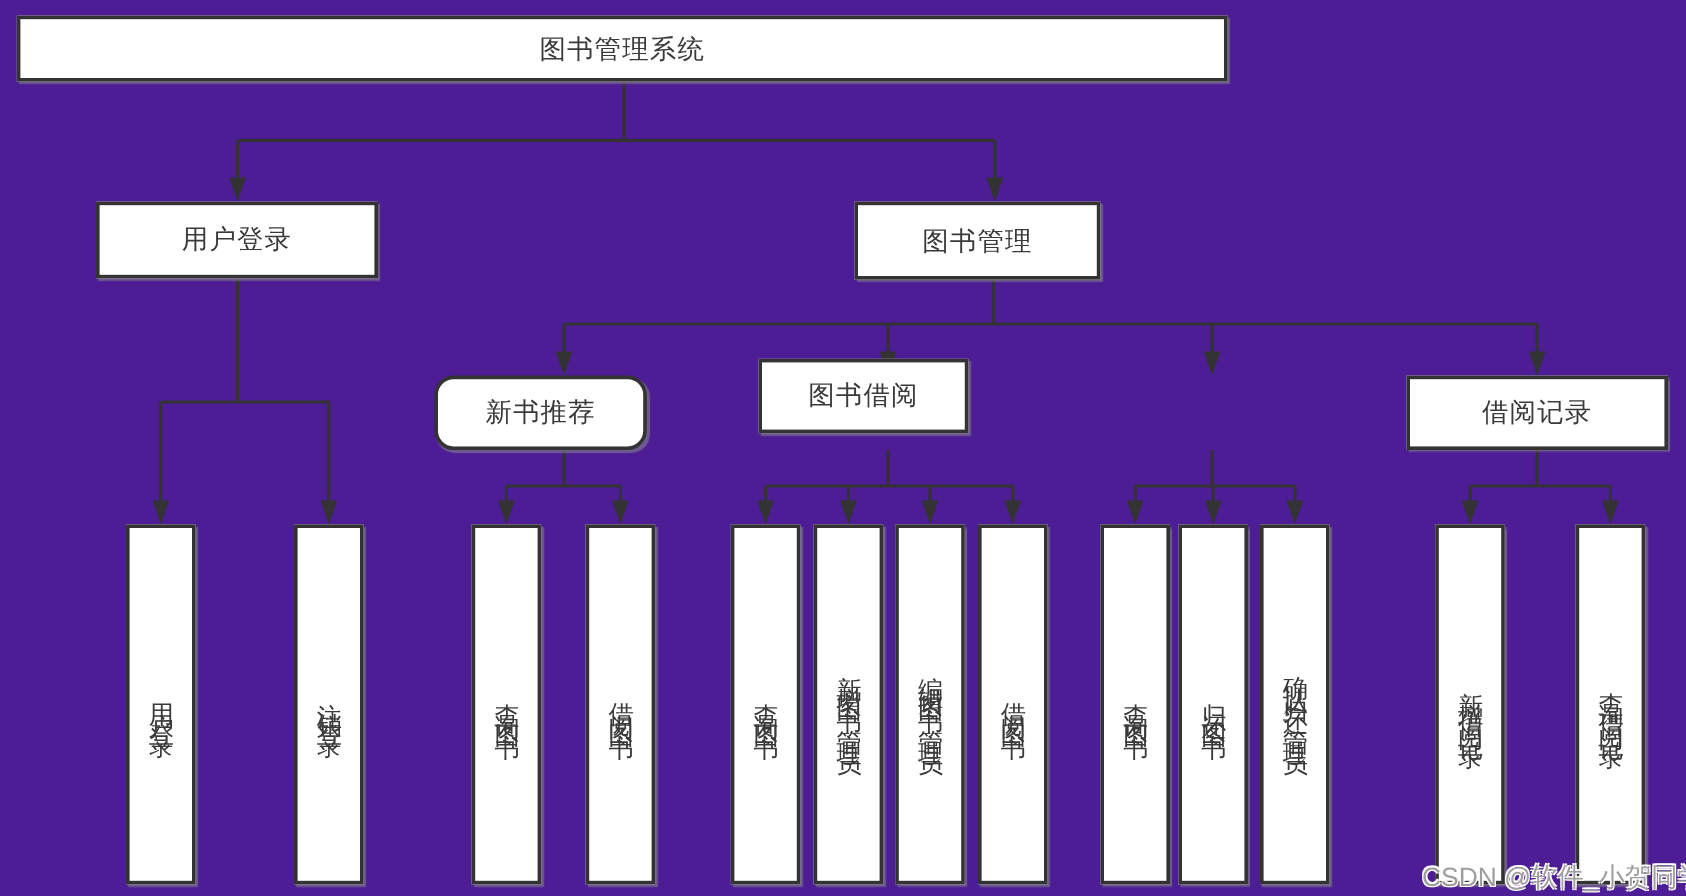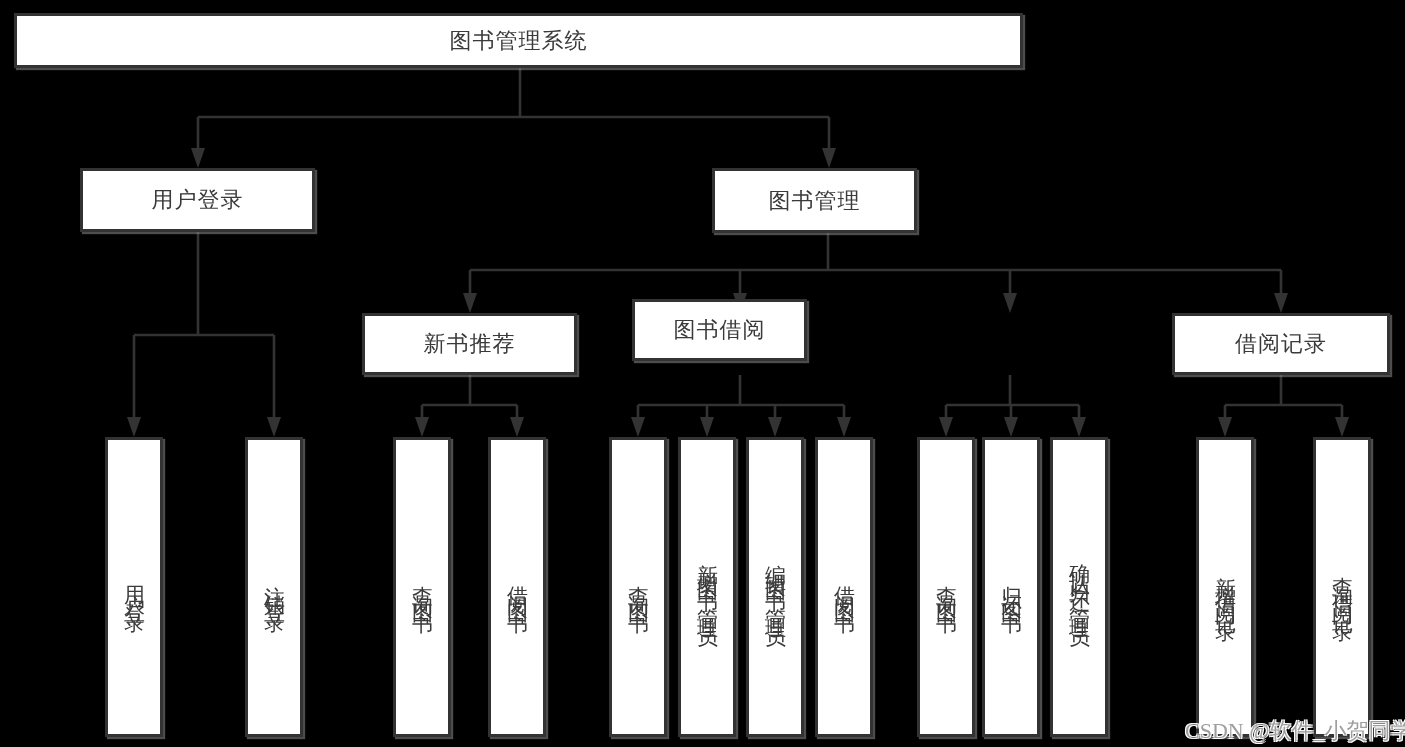--- a/index.html
+++ b/index.html
@@ -1,21 +1,21 @@
 <!DOCTYPE html>
 <html><head>
 <meta charset="utf-8">
 <style>
   html, body { margin: 0; padding: 0; background: #ffffff; }
   #stage {
     position: relative;
     width: 1405px;
     height: 747px;
-    background: #000000;
-    font-family: Liberation Serif, serif;
+    background: #4c1d95;
+    font-family: Liberation Sans, sans-serif;
     overflow: hidden;
   }
   #wires { position: absolute; left: 0; top: 0; width: 1405px; height: 747px; }
   .node {
     position: absolute;
     box-sizing: border-box;
     background: #ffffff;
     border: 3px solid #333333;
     box-shadow: 2px 2px 1px rgba(140,140,140,0.55);
     display: flex;
@@ -32,21 +32,21 @@
     letter-spacing: 9px;
     line-height: 1;
     color: #3a3a3a;
   }
   
   #root-node  { left: 14px;   top: 13px;  width: 1009px; height: 55px; }
   
   #branch-user-login      { left: 80px;  top: 168px; width: 235px; height: 64px; }
   #branch-book-management { left: 712px; top: 168px; width: 205px; height: 65px; }
   
-  #group-new-book-recommend { left: 362px;  top: 313px; width: 215px; height: 62px; }
+  #group-new-book-recommend { left: 362px;  top: 313px; width: 177px; height: 62px; border-radius: 16px; }
   #group-book-borrow        { left: 632px;  top: 299px; width: 175px; height: 62px; justify-content: center; }
   #group-current-borrow     { left: 902px;  top: 313px; width: 216px; height: 62px; }
   #group-borrow-record      { left: 1172px; top: 313px; width: 218px; height: 62px; }
   
   #leaf-ul-0 { left: 105px; }
   #leaf-ul-1 { left: 245px; }
   #leaf-nb-0 { left: 393px; }
   #leaf-nb-1 { left: 488px; }
   #leaf-bb-0 { left: 609px; }
   #leaf-bb-1 { left: 678px; }

